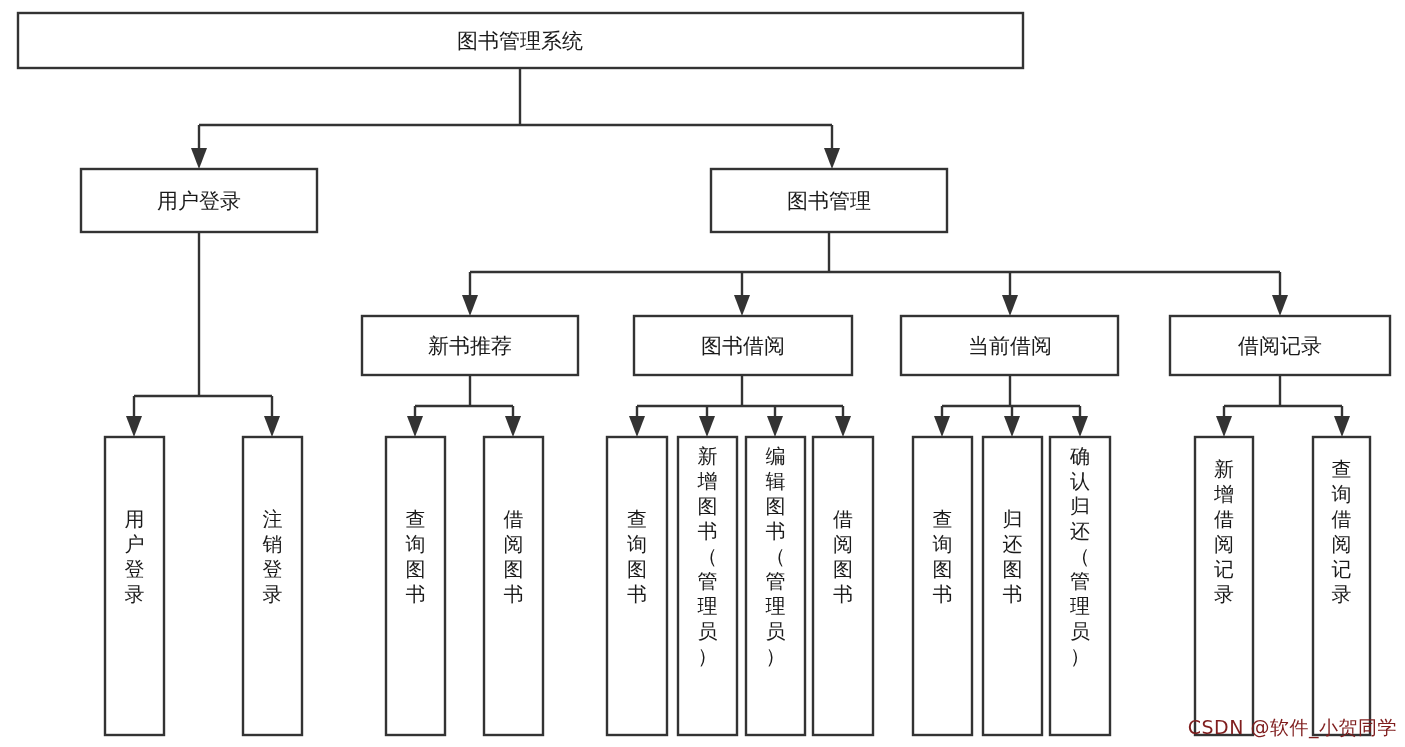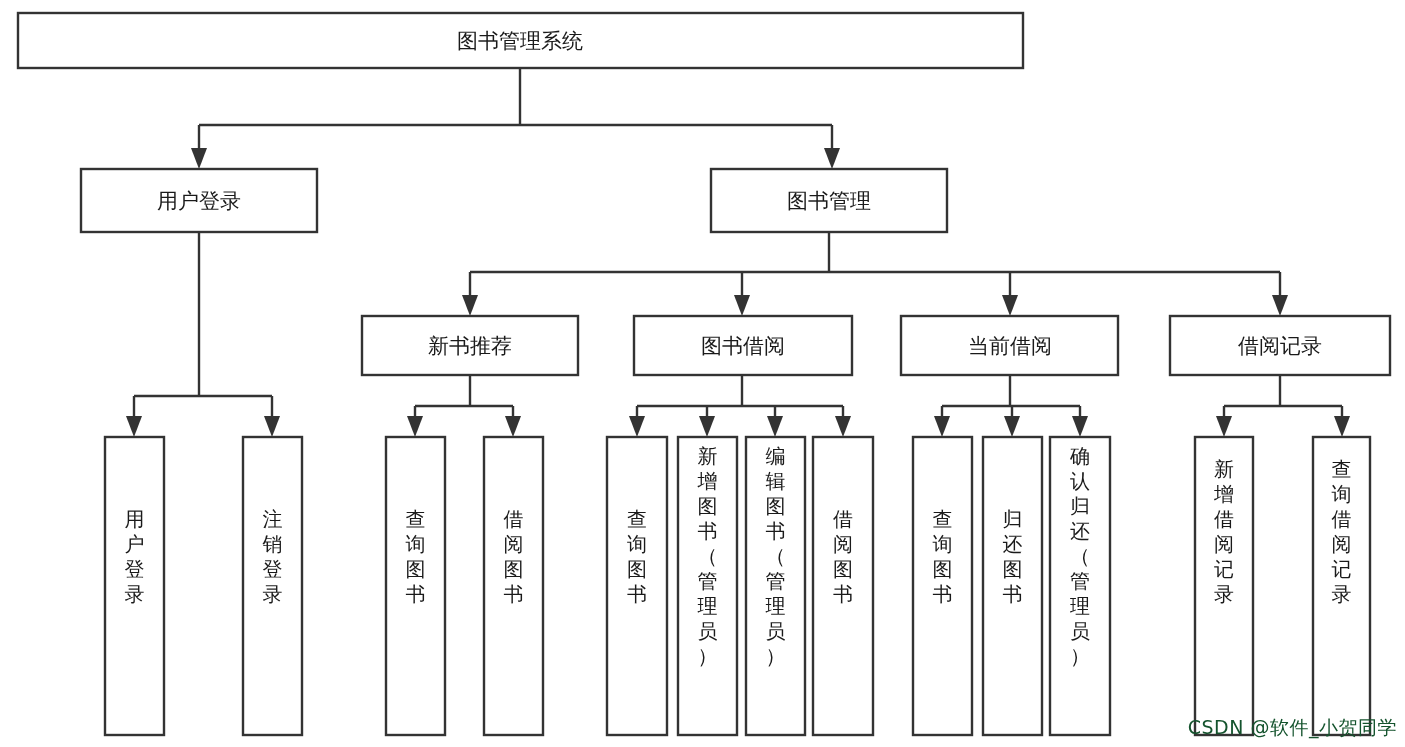--- a/index.html
+++ b/index.html
@@ -56,21 +56,21 @@
     text-align: center;
     white-space: pre;
     pointer-events: none;
   }
   .watermark {
     position: absolute;
     right: 8px;
     bottom: 6px;
     font-family: "DejaVu Sans", "Liberation Sans", sans-serif;
     font-size: 19px;
-    color: #14532d;
+    color: #7f1d1d;
     letter-spacing: 0.5px;
     white-space: nowrap;
   }
 </style>
 </head>
 <body>
 
 <div id="diagram-root">
 
   <svg class="flow" viewBox="0 0 1405 747">

